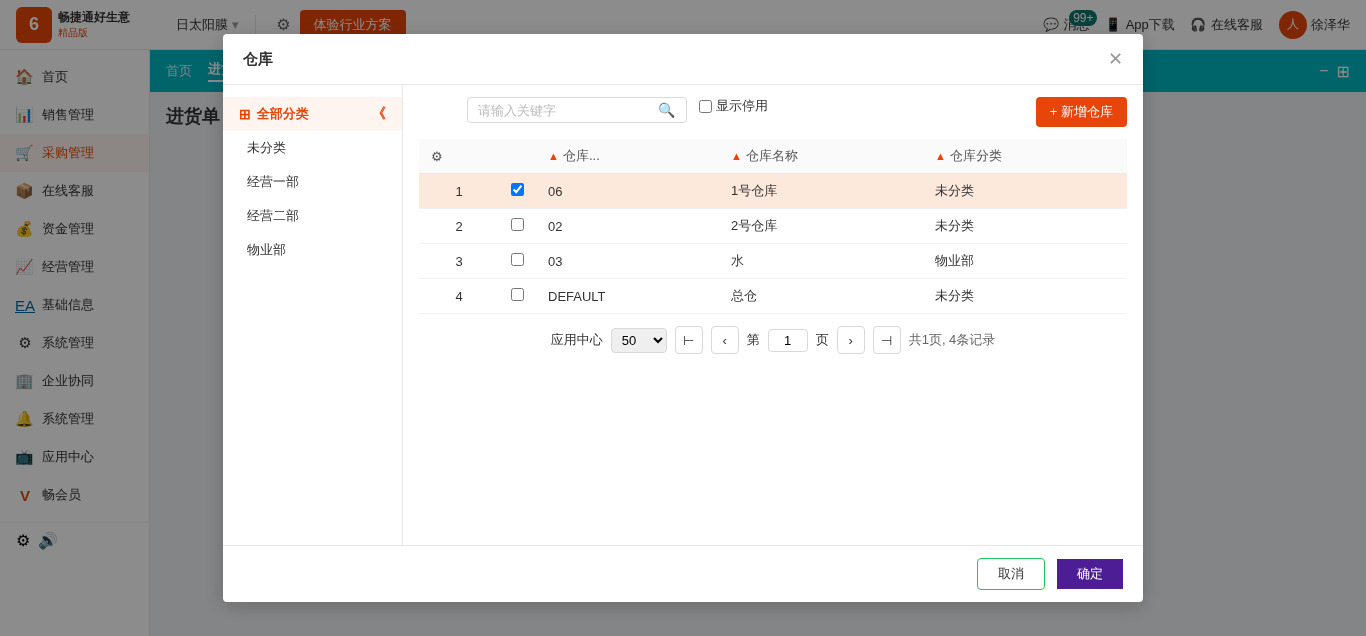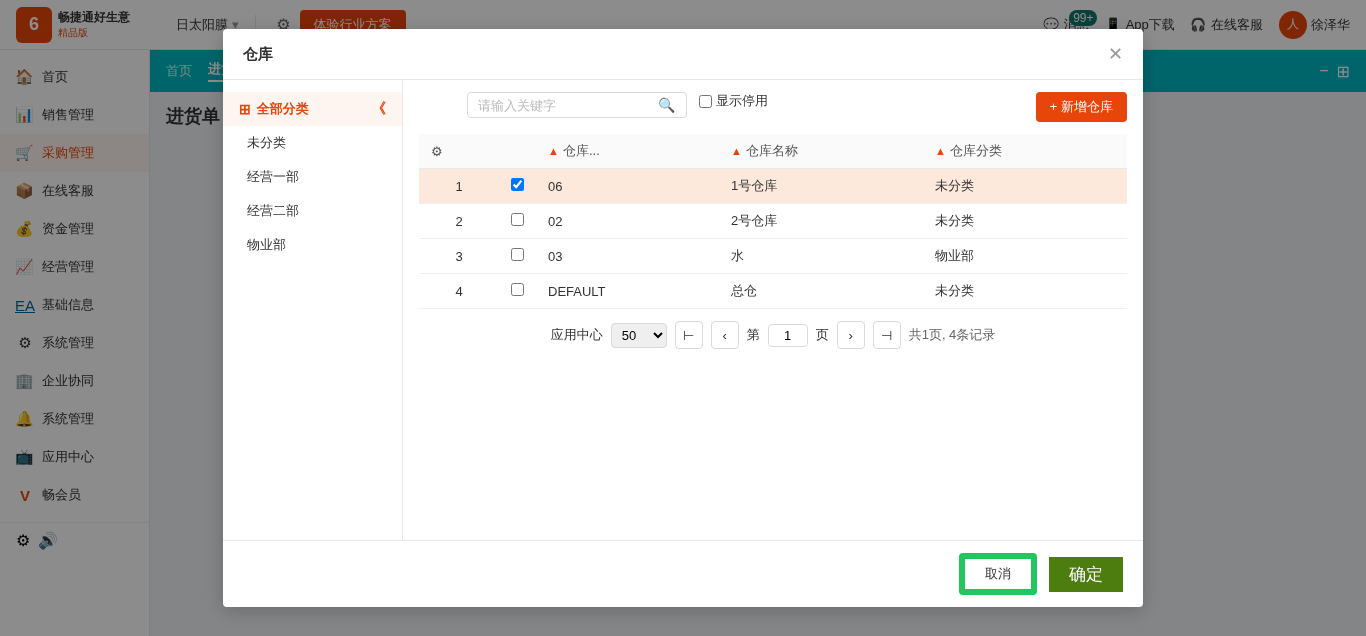--- a/index.html
+++ b/index.html
@@ -71,22 +71,22 @@
 
     
     .pagination { display: flex; align-items: center; justify-content: center; margin-top: 12px; gap: 8px; font-size: 13px; color: #333; }
     .pagination select { border: 1px solid #d9d9d9; border-radius: 4px; padding: 3px 6px; font-size: 13px; outline: none; }
     .page-btn { width: 28px; height: 28px; display: flex; align-items: center; justify-content: center; border: 1px solid #d9d9d9; border-radius: 4px; cursor: pointer; background: #fff; font-size: 13px; color: #333; }
     .page-input { width: 40px; border: 1px solid #d9d9d9; border-radius: 4px; text-align: center; padding: 3px; font-size: 13px; outline: none; }
     .page-info { color: #666; }
 
     
     .modal-footer { display: flex; align-items: center; justify-content: flex-end; padding: 12px 20px; border-top: 1px solid #e8e8e8; gap: 12px; }
-    .cancel-btn { background: #fff; border: 6px solid #22c55e; border-radius: 4px; padding: 6px 20px; font-size: 13px; cursor: pointer; color: #333; }
-    .confirm-btn { background: #4d7c0f; color: #fff; border: none; border-radius: 0; padding: 6px 20px; font-size: 17px; cursor: pointer; }
+    .cancel-btn { background: #fff; border: 1px solid #22c55e; border-radius: 4px; padding: 6px 20px; font-size: 13px; cursor: pointer; color: #333; }
+    .confirm-btn { background: #4c1d95; color: #fff; border: none; border-radius: 0; padding: 6px 20px; font-size: 13px; cursor: pointer; }
 
     
     .main-header-strip { background: #00b7c3; height: 42px; display: flex; align-items: center; padding: 0 16px; gap: 16px; }
     .main-header-strip a { color: #fff; font-size: 13px; text-decoration: none; opacity: 0.85; }
     .main-header-strip a.active { opacity: 1; font-weight: bold; border-bottom: 2px solid #fff; padding-bottom: 2px; }
 
     
     .sidebar-footer { display: flex; align-items: center; padding: 8px 16px; gap: 8px; border-top: 1px solid #f0f0f0; }
   </style>
 </head>

